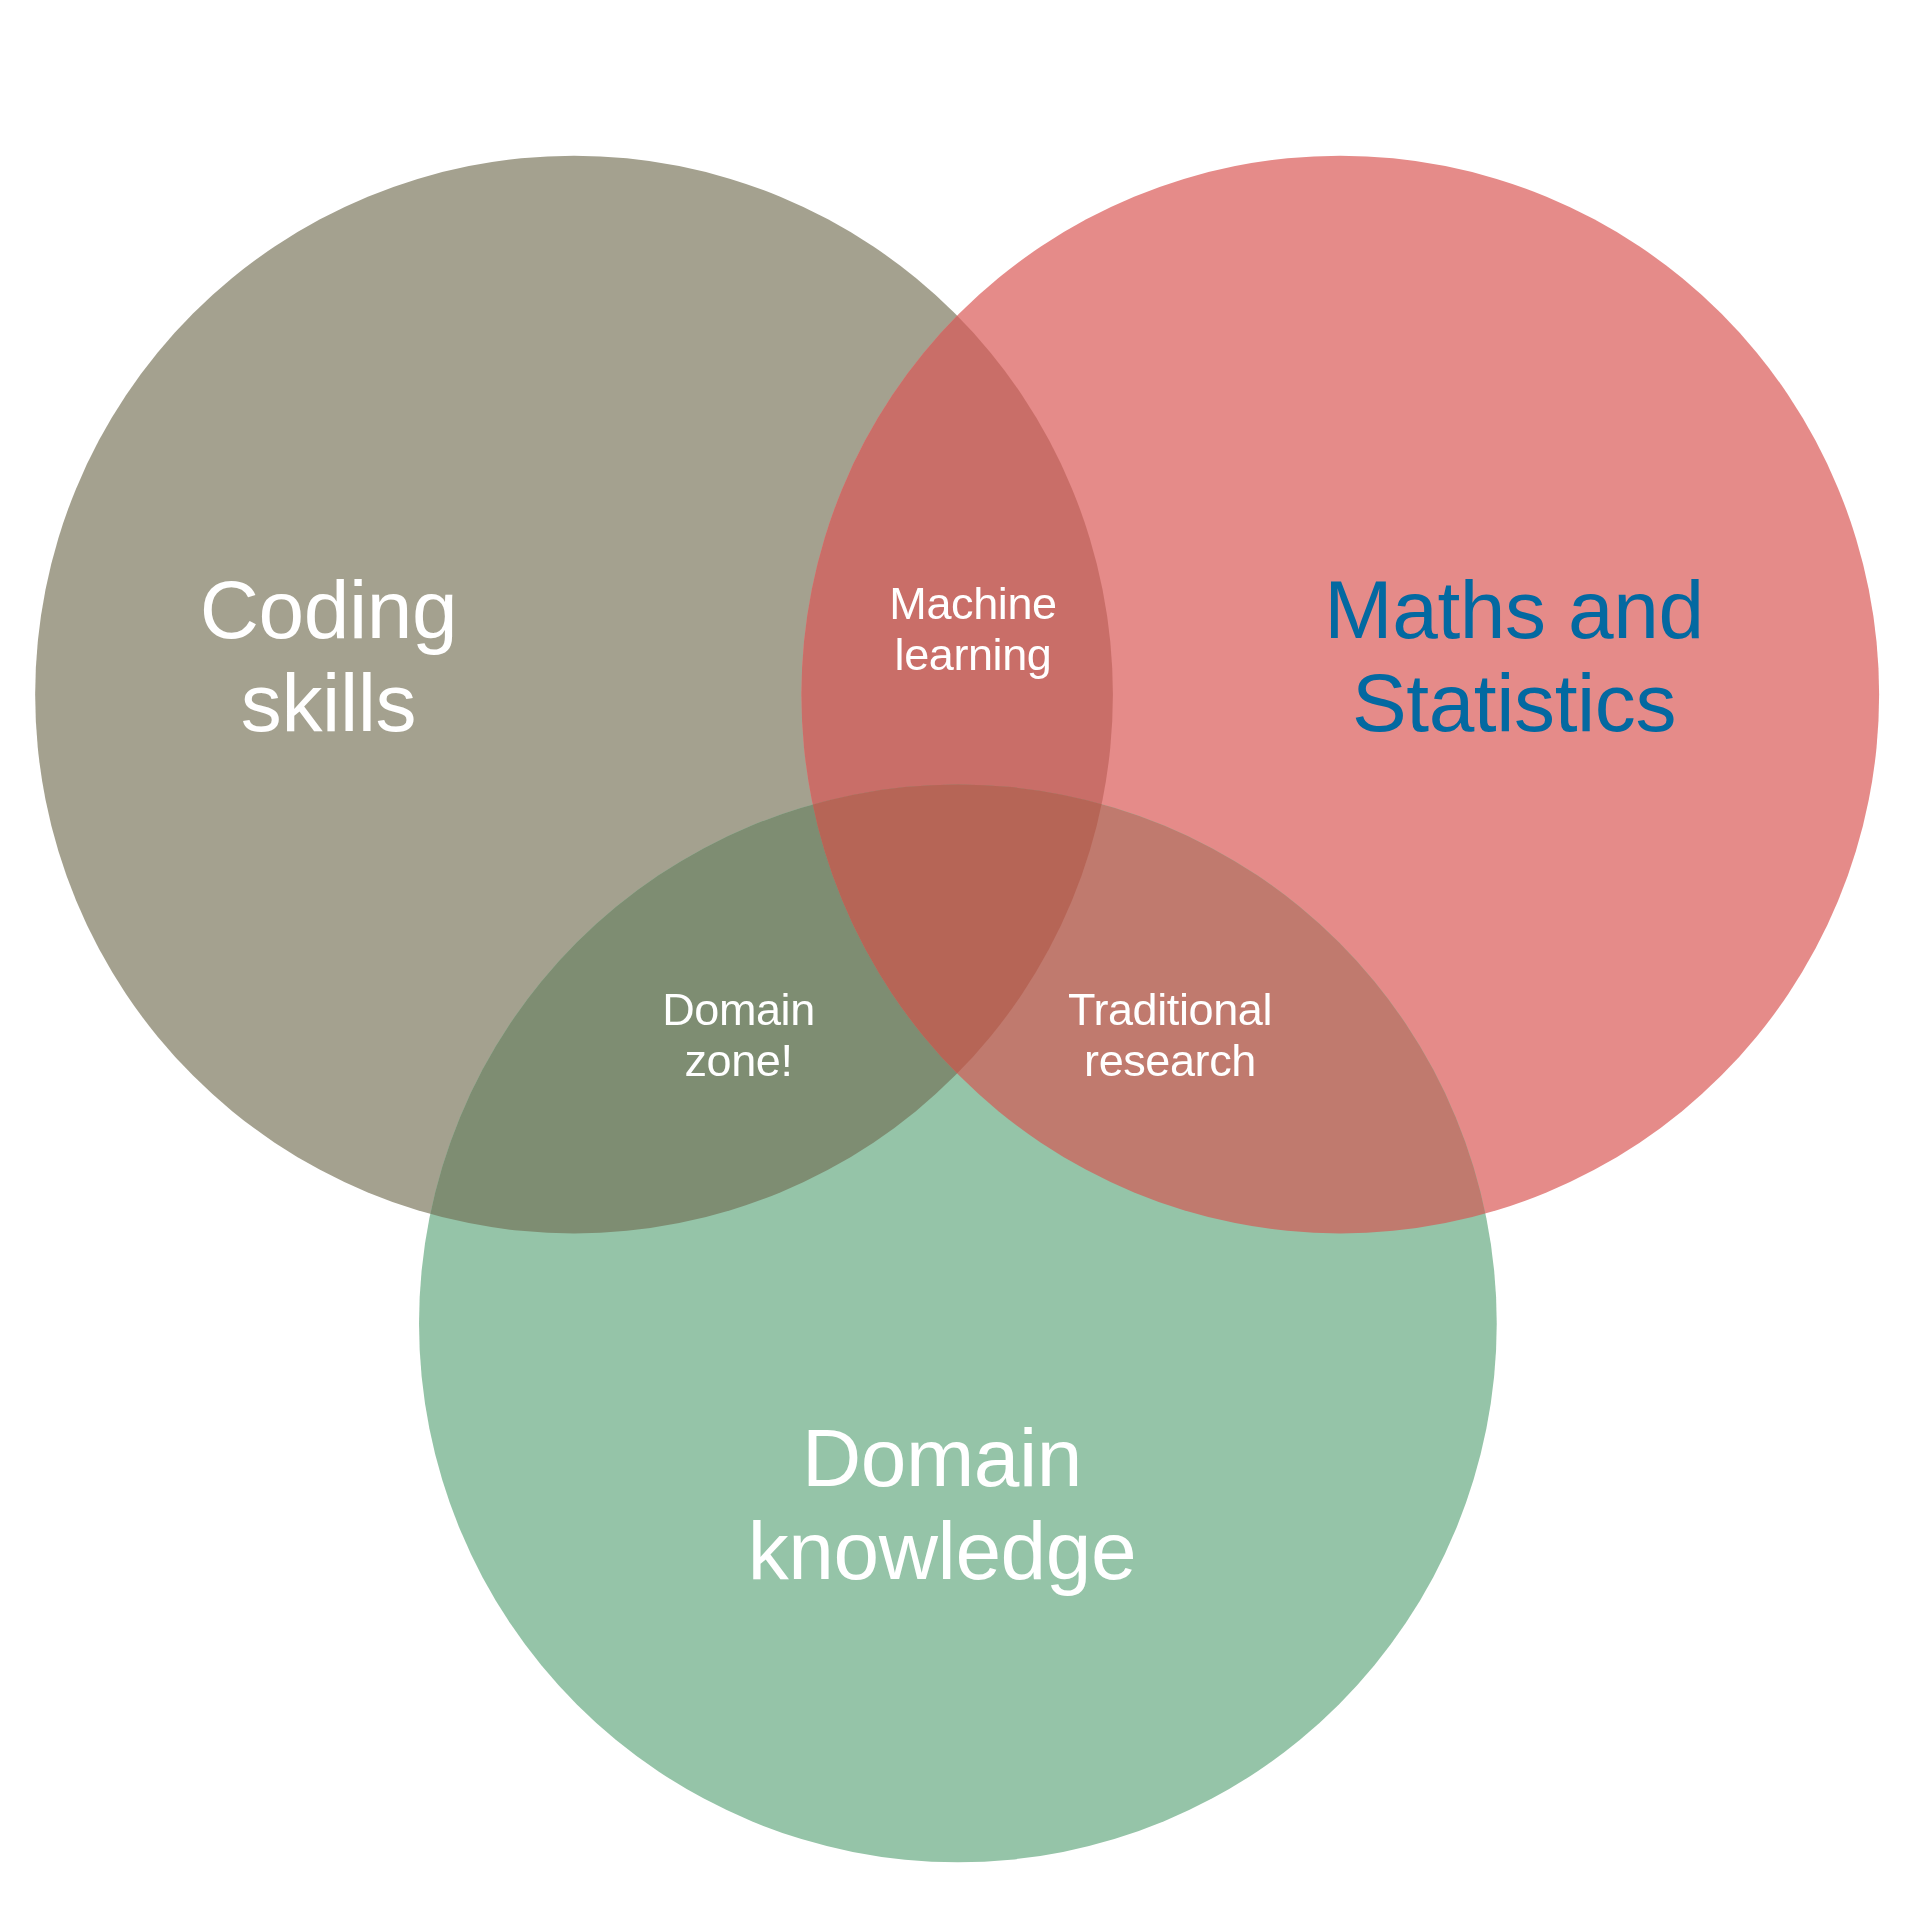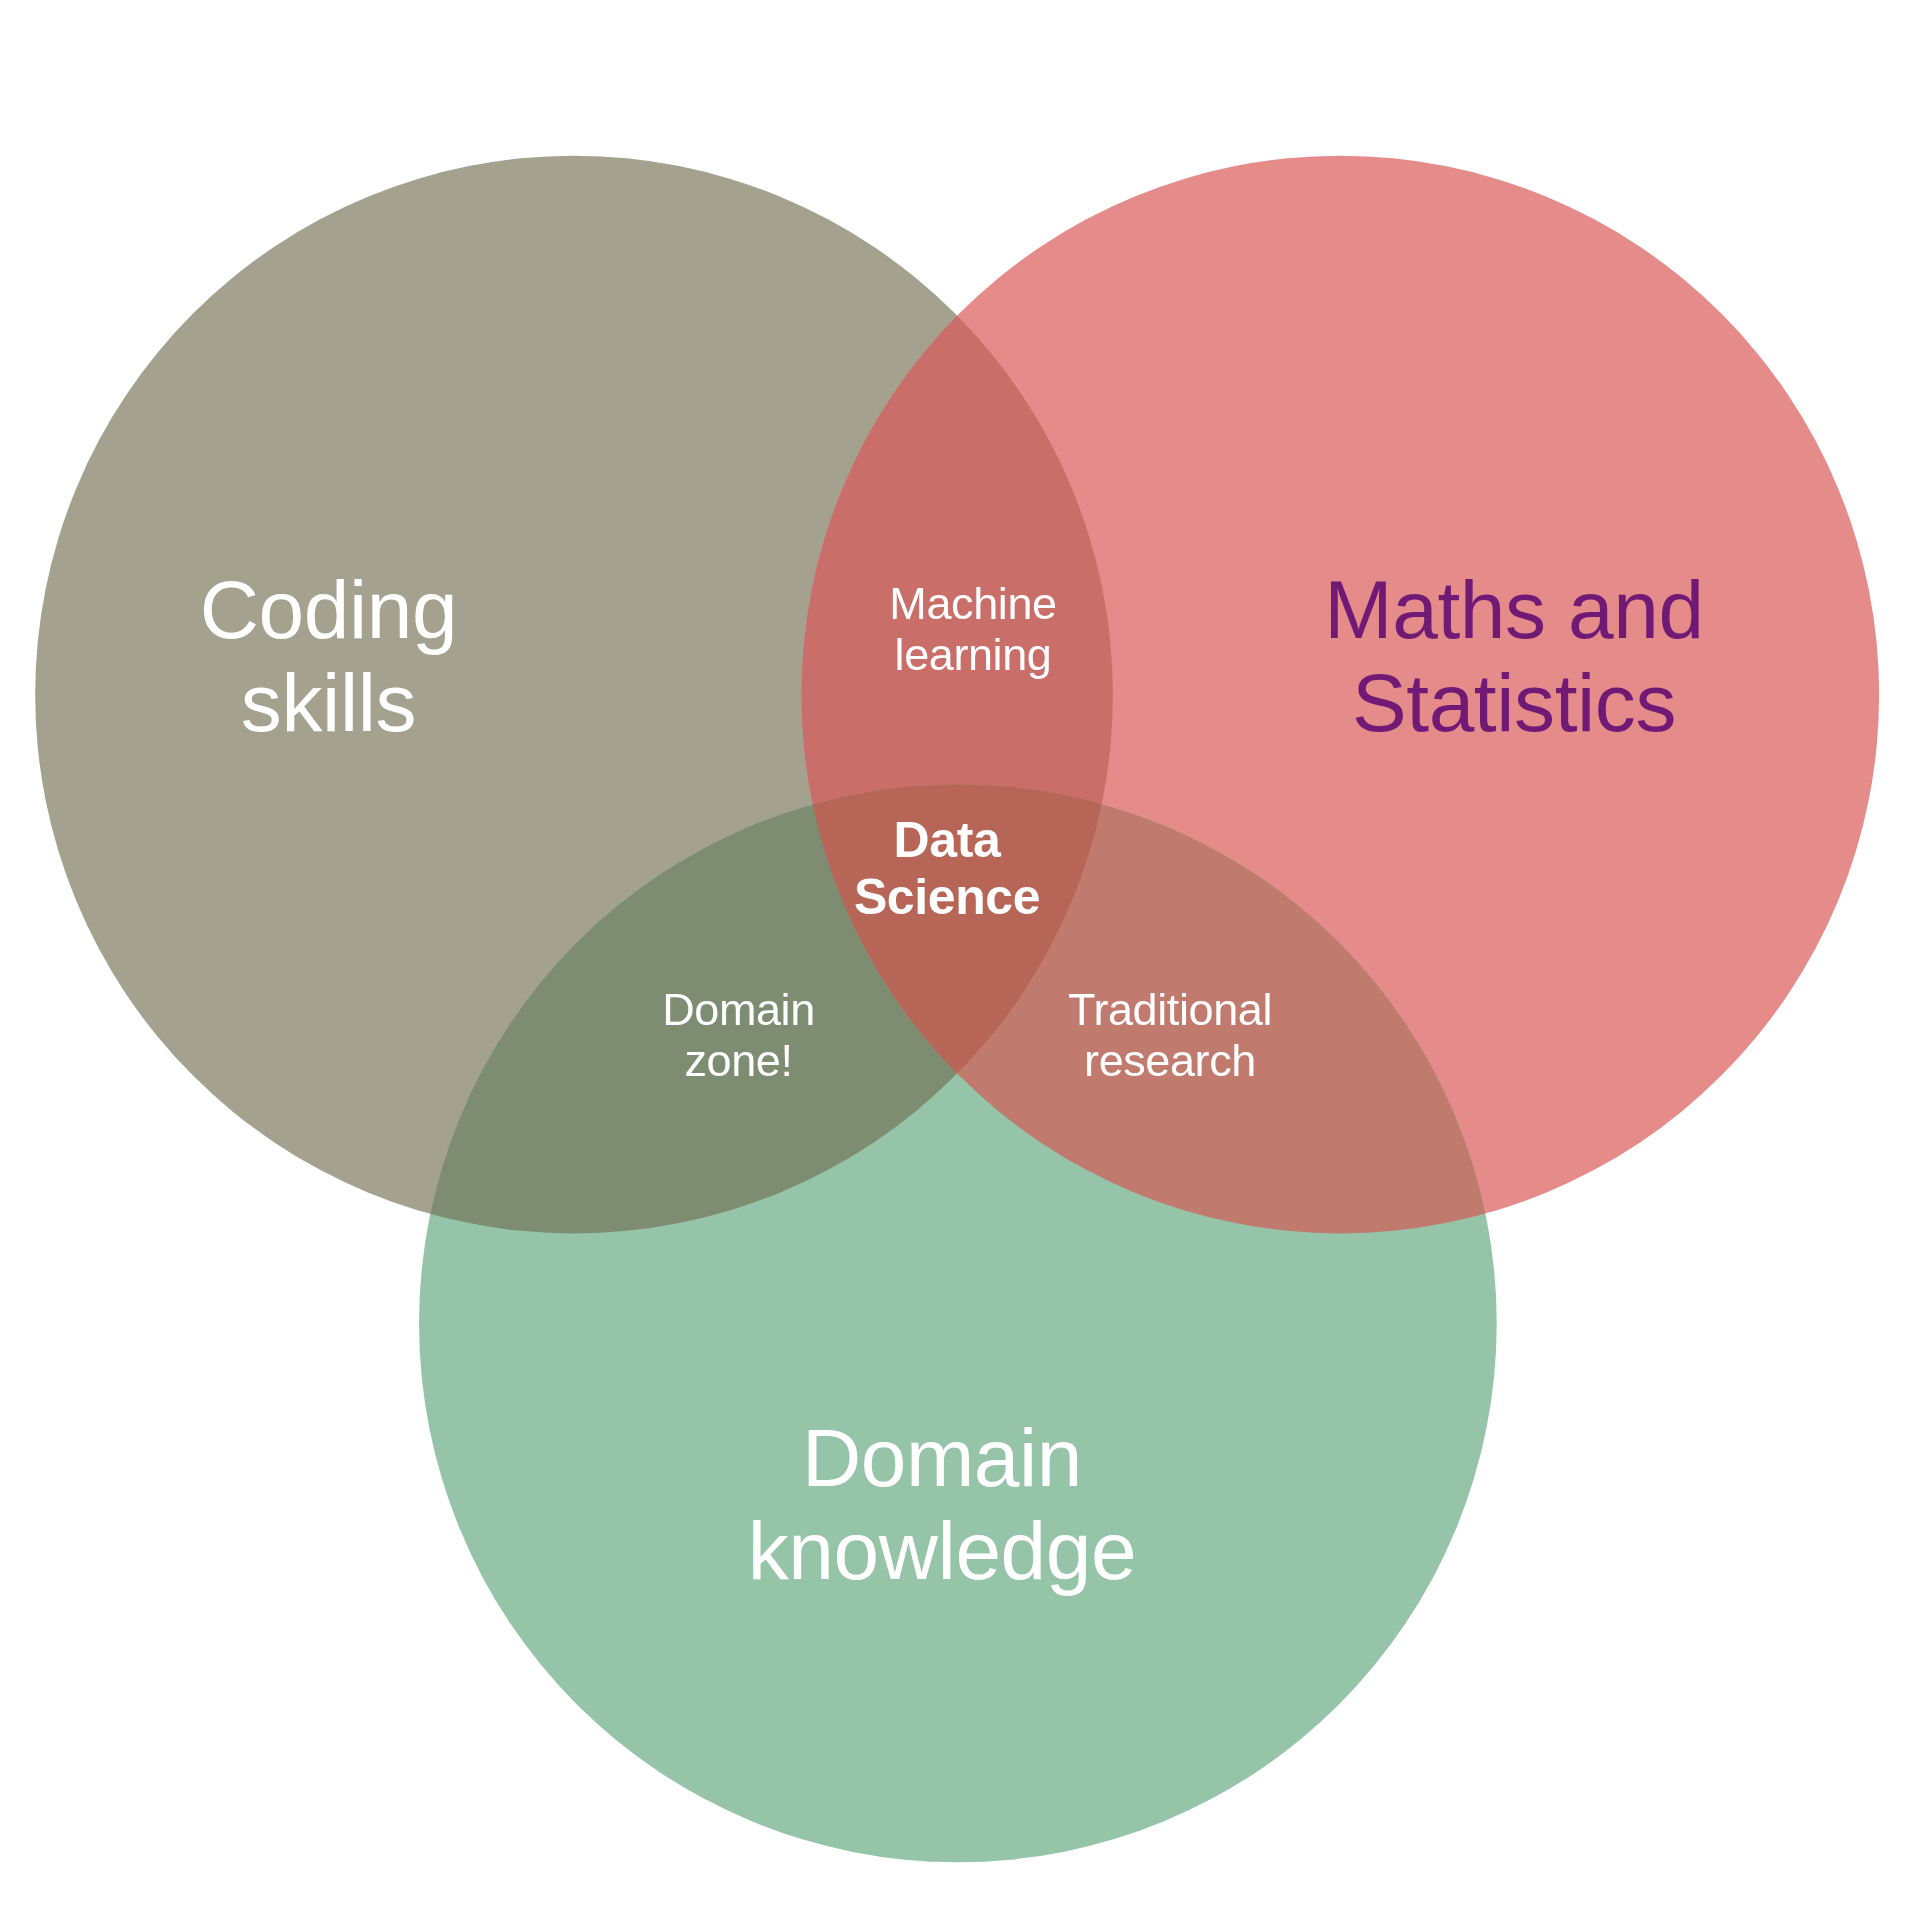--- a/index.html
+++ b/index.html
@@ -95,32 +95,30 @@
     <g clip-path="url(#clip-coding)">
       <g clip-path="url(#clip-maths)">
         <circle id="isect-ds" cx="1310" cy="1810" r="737" fill="#B66556"></circle>
       </g>
     </g>
   </svg>
 
   <div class="venn-label label-major" id="label-coding-skills" style="color: rgb(255, 255, 255);">Coding
 skills</div>
 
-  <div class="venn-label label-major" id="label-maths-stats" style="color: #701a75;">Maths and
+  <div class="venn-label label-major" id="label-maths-stats" style="color: #0369a1;">Maths and
 Statistics</div>
 
   <div class="venn-label label-major" id="label-domain-knowledge" style="color: rgb(255, 255, 255);">Domain
 knowledge</div>
 
   <div class="venn-label label-minor" id="label-machine-learning" style="color: rgb(255, 255, 255);">Machine
 learning</div>
 
   <div class="venn-label label-minor" id="label-danger-zone" style="color: rgb(255, 255, 255);">Domain
 zone!</div>
 
   <div class="venn-label label-minor" id="label-traditional-res" style="color: rgb(255, 255, 255);">Traditional
 research</div>
 
-  <div class="venn-label label-center" id="label-data-science" style="color: rgb(255, 255, 255);">Data
-Science</div>
 
 </div>
 
 
 </body></html>

